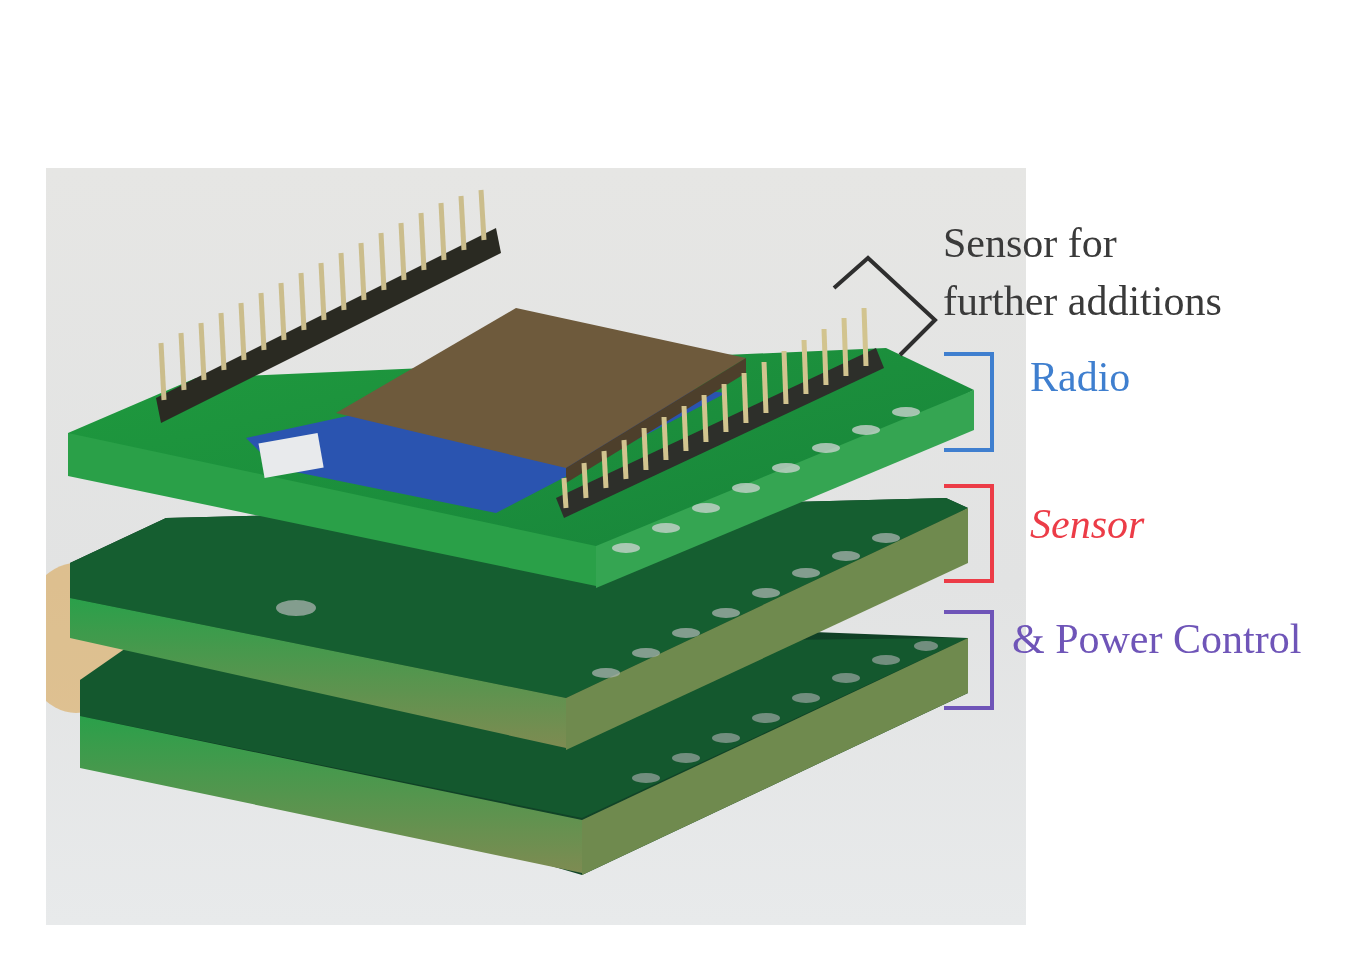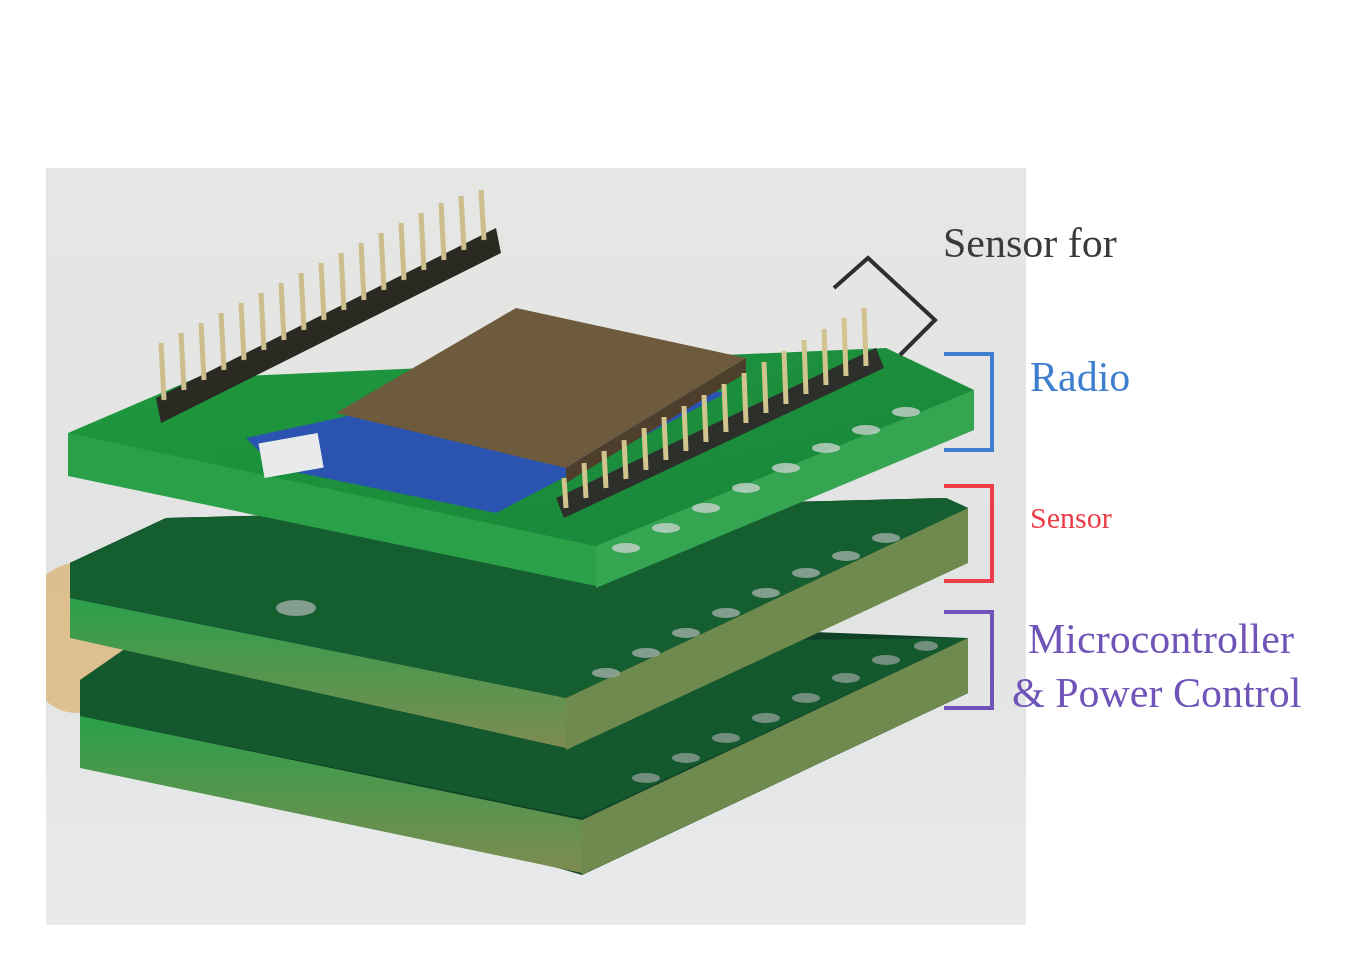--- a/index.html
+++ b/index.html
@@ -3,21 +3,21 @@
 <meta charset="utf-8">
 <style>
   html, body { margin: 0; padding: 0; background: #ffffff; }
   body { width: 1360px; height: 979px; position: relative; overflow: hidden; font-family: "Liberation Serif", "DejaVu Serif", serif; }
   .photo { position: absolute; left: 46px; top: 168px; width: 980px; height: 757px; background: linear-gradient(180deg, #e6e6e4 0%, #e2e3e3 55%, #e8eaeb 100%); overflow: hidden; }
   .photo svg { position: absolute; left: 0; top: 0; }
   .overlay { position: absolute; left: 0; top: 0; width: 1360px; height: 979px; pointer-events: none; }
   .label { position: absolute; white-space: nowrap; line-height: 1; }
   .lbl-headers { left: 943px; top: 214px; font-size: 42px; color: #3a3a3a; line-height: 58px; }
   .lbl-radio { left: 1030px; top: 356px; font-size: 42px; color: #3f7fcf; }
-  .lbl-sensor { left: 1030px; top: 503px; font-size: 30px; color: #ec3c47; }
+  .lbl-sensor { left: 1030px; top: 503px; font-size: 42px; color: #ec3c47; font-style: italic; }
   .lbl-micro { left: 1012px; top: 612px; font-size: 42px; color: #6f55b8; line-height: 54px; }
   .lbl-micro span { display: block; }
   .lbl-micro .l1 { padding-left: 16px; }
 </style>
 </head>
 <body>
 
 <div class="photo">
   <svg width="980" height="757" viewBox="0 0 980 757">
     <defs>
@@ -145,19 +145,19 @@
 
 <svg class="overlay" width="1360" height="979" viewBox="0 0 1360 979">
   <polyline points="834,288 868,258 935,320 900,355" fill="none" stroke="#2e2e2e" stroke-width="4"></polyline>
   <polyline points="944,354 992,354 992,450 944,450" fill="none" stroke="#3f7fcf" stroke-width="4"></polyline>
   <polyline points="944,486 992,486 992,581 944,581" fill="none" stroke="#ec3c47" stroke-width="4"></polyline>
   <polyline points="944,612 992,612 992,708 944,708" fill="none" stroke="#6f55b8" stroke-width="4"></polyline>
 </svg>
 
 <div class="label lbl-headers">
   <div>Sensor for</div>
+  <div>further additions</div>
 </div>
 <div class="label lbl-radio">Radio</div>
 <div class="label lbl-sensor">Sensor</div>
 <div class="label lbl-micro">
-  <span class="l1">Microcontroller</span>
   <span>&amp; Power Control</span>
 </div>
 
 </body></html>

